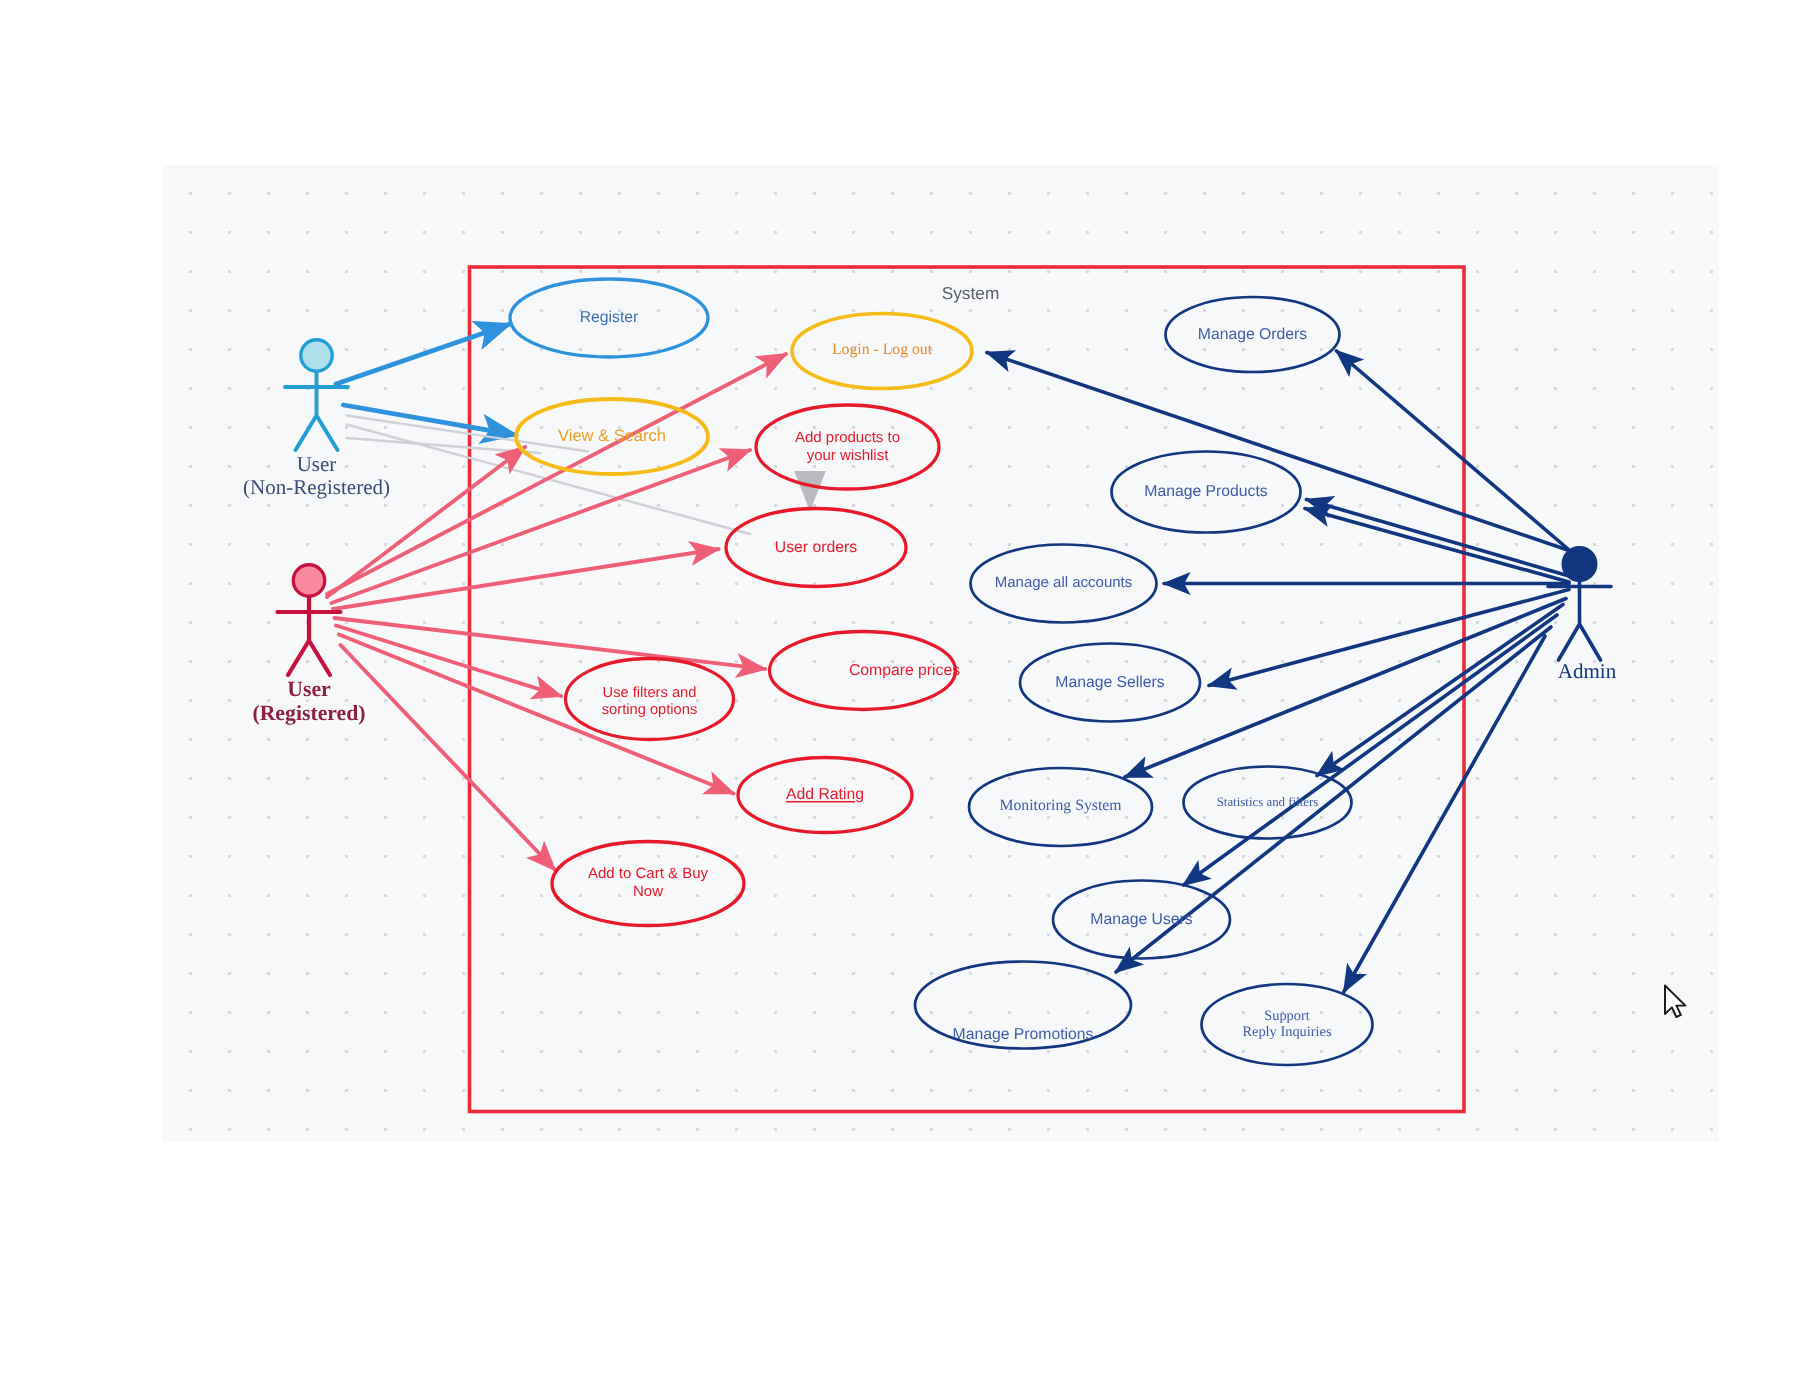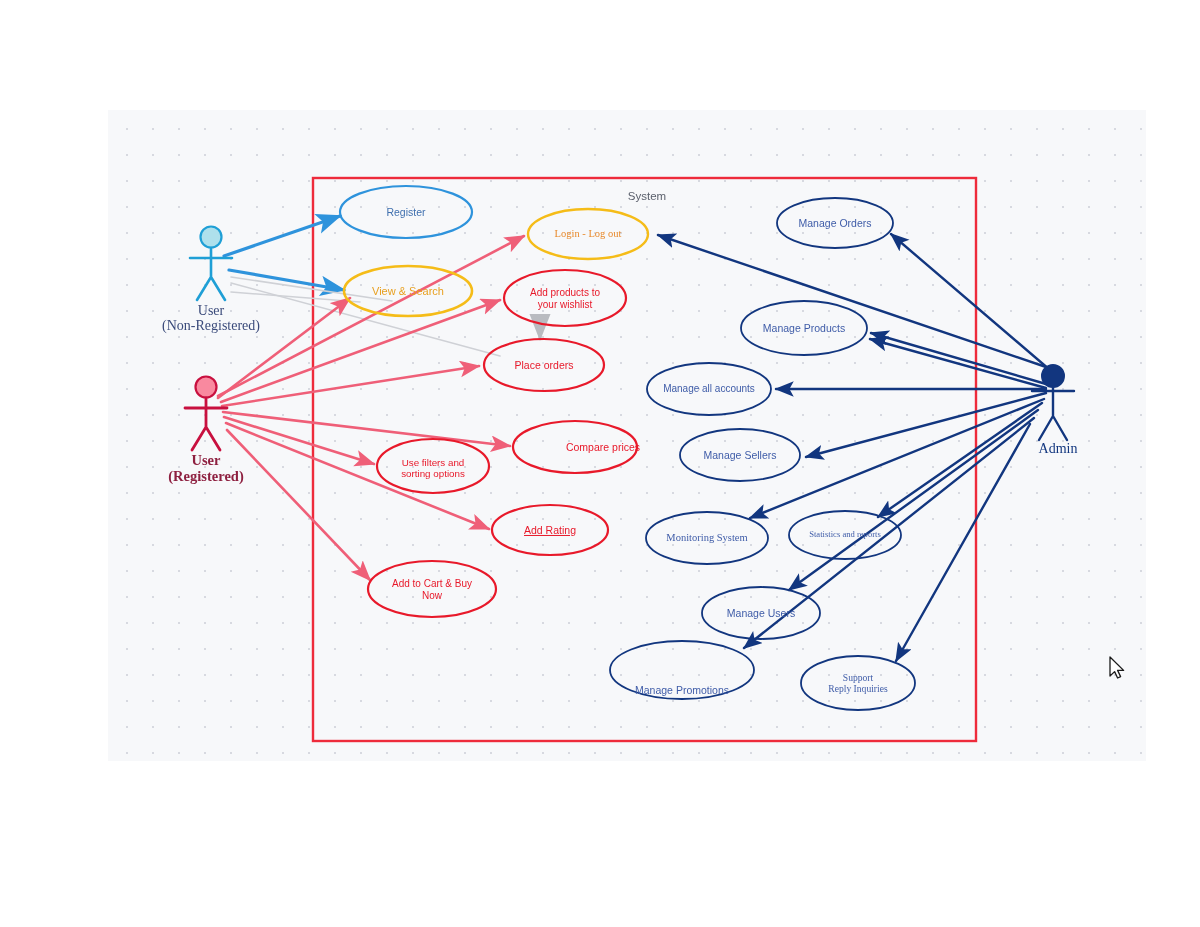--- a/index.html
+++ b/index.html
@@ -128,28 +128,28 @@
 
   <div class="sys-label" style="left:647px;top:196px;">System</div>
 
   <div class="uc-label" style="left:406px;top:212px;color:#3f6fae;font-size:10.5px;">Register</div>
   <div class="uc-label" style="left:588px;top:234px;color:#e8892a;font-size:10.5px;font-family:'Liberation Serif',serif;">Login - Log out</div>
   <div class="uc-label" style="left:408px;top:291px;color:#e8a020;font-size:11px;">View &amp; Search</div>
   <div class="uc-label" style="left:835px;top:223px;color:#3f5ca8;font-size:10.5px;">Manage Orders</div>
   <div class="uc-label" style="left:565px;top:298px;color:#e8192a;font-size:10px;">Add products to
 your wishlist</div>
   <div class="uc-label" style="left:804px;top:328px;color:#3f5ca8;font-size:10.5px;">Manage Products</div>
-  <div class="uc-label" style="left:544px;top:365px;color:#e8192a;font-size:10.5px;">Place orders</div>
+  <div class="uc-label" style="left:544px;top:365px;color:#e8192a;font-size:10.5px;">User orders</div>
   <div class="uc-label" style="left:709px;top:389px;color:#3f5ca8;font-size:10px;">Manage all accounts</div>
   <div class="uc-label" style="left:575px;top:447px;color:#e8192a;font-size:10.5px;margin-left:28px;">Compare prices</div>
   <div class="uc-label" style="left:740px;top:455px;color:#3f5ca8;font-size:10.5px;">Manage Sellers</div>
   <div class="uc-label" style="left:433px;top:468px;color:#e8192a;font-size:9.8px;">Use filters and
 sorting options</div>
   <div class="uc-label" style="left:707px;top:538px;color:#3f5ca8;font-size:10.5px;font-family:'Liberation Serif',serif;">Monitoring System</div>
-  <div class="uc-label" style="left:845px;top:535px;color:#3f5ca8;font-size:8.6px;font-family:'Liberation Serif',serif;">Statistics and reports</div>
+  <div class="uc-label" style="left:845px;top:535px;color:#3f5ca8;font-size:8.6px;font-family:'Liberation Serif',serif;">Statistics and filters</div>
   <div class="uc-label" style="left:550px;top:530px;color:#e8192a;font-size:10.5px;text-decoration:underline;">Add Rating</div>
   <div class="uc-label" style="left:432px;top:589px;color:#e8192a;font-size:10px;">Add to Cart &amp; Buy
 Now</div>
   <div class="uc-label" style="left:761px;top:613px;color:#3f5ca8;font-size:10.5px;">Manage Users</div>
   <div class="uc-label" style="left:682px;top:690px;color:#3f5ca8;font-size:10.5px;">Manage Promotions</div>
   <div class="uc-label" style="left:858px;top:683px;color:#3f5ca8;font-size:9.6px;font-family:'Liberation Serif',serif;">Support
 Reply Inquiries</div>
 
   <div class="actor-label" style="left:211px;top:303px;color:#3a4a7a;font-size:14px;font-family:'Liberation Serif',serif;">User
 (Non-Registered)</div>

